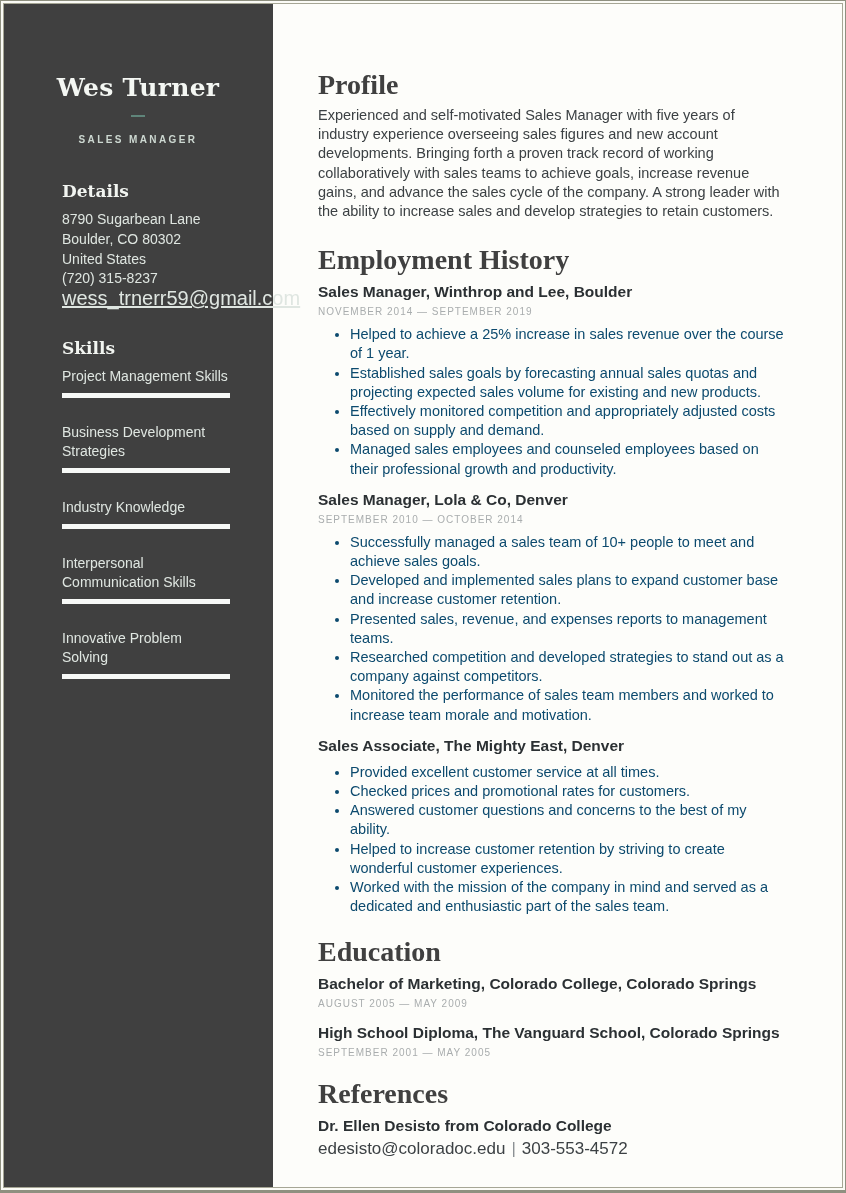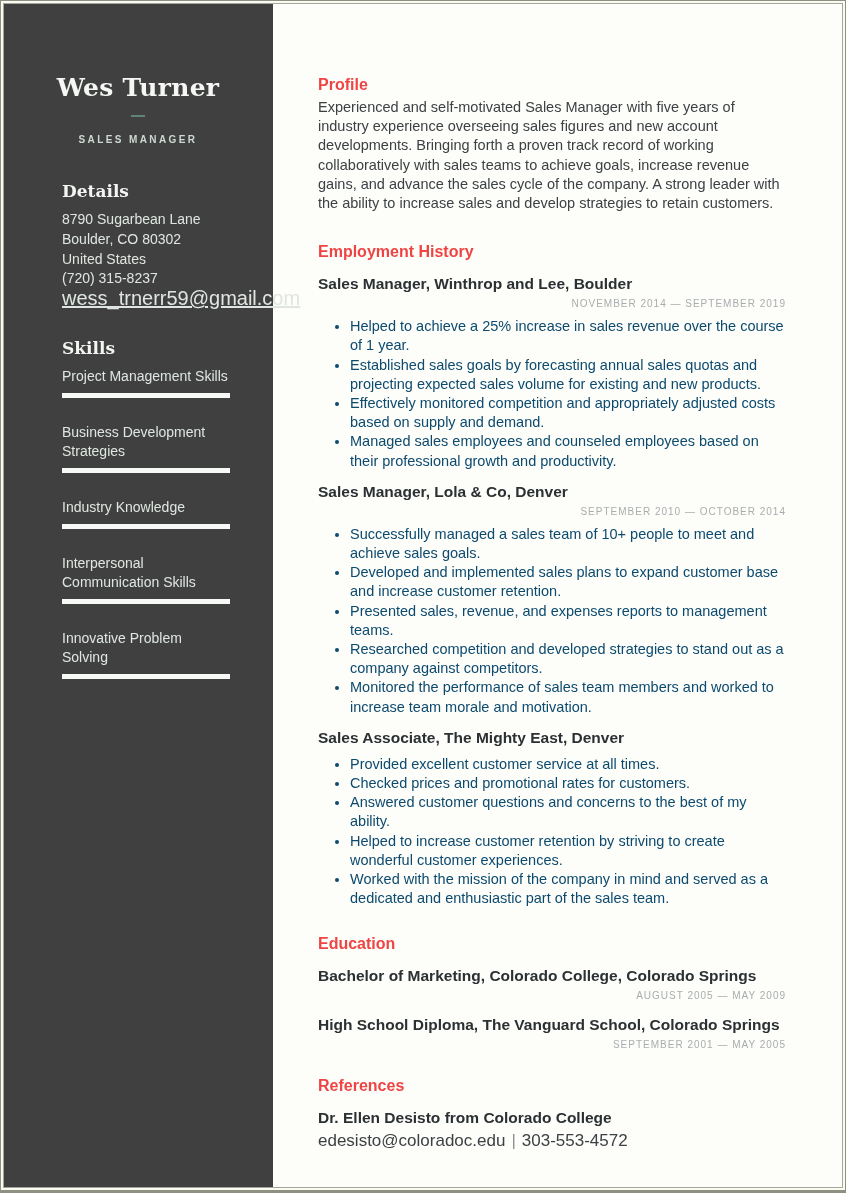--- a/index.html
+++ b/index.html
@@ -83,27 +83,28 @@
     width: 168px; height: 5px;
     background: #f7f9f7;
   }
   .main {
     position: absolute;
     left: 318px; top: 72px;
     width: 468px;
     color: #3c4144;
   }
   h2.section-heading {
-    font-family: Liberation Sans, sans-serif;
-    font-weight: bold;
-    font-size: 16px;
+    font-family: Liberation Serif, serif;
+    font-weight: bold;
+    font-size: 28px;
     line-height: 26px;
-    color: #ef4444;
+    color: #404040;
   }
   .body-text {
+    margin-top: 8px;
     font-size: 14.5px;
     line-height: 19.2px;
     color: #3c4144;
   }
   .mt-emp { margin-top: 26px; }
   .mt-edu { margin-top: 22px; }
   .mt-ref { margin-top: 22px; }
   .job-title {
     margin-top: 9px;
     font-size: 15.5px;
@@ -111,21 +112,20 @@
     line-height: 20px;
     color: #2b3033;
   }
   .job-dates {
     margin-top: 3px;
     font-size: 10px;
     line-height: 13px;
     letter-spacing: 1px;
     color: #a9adae;
     text-transform: uppercase;
-    text-align: right;
   }
   .job ul {
     margin-top: 7px;
     padding-left: 32px;
     list-style: disc;
   }
   .job li {
     font-size: 14.5px;
     line-height: 19.2px;
     color: #0c4a6e;

